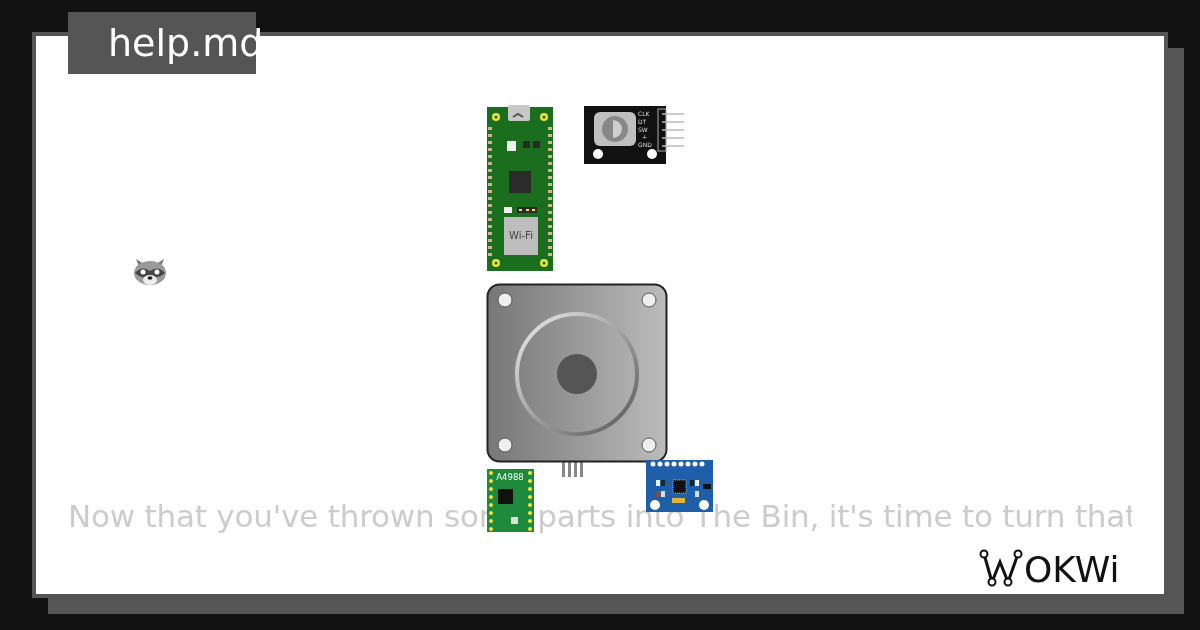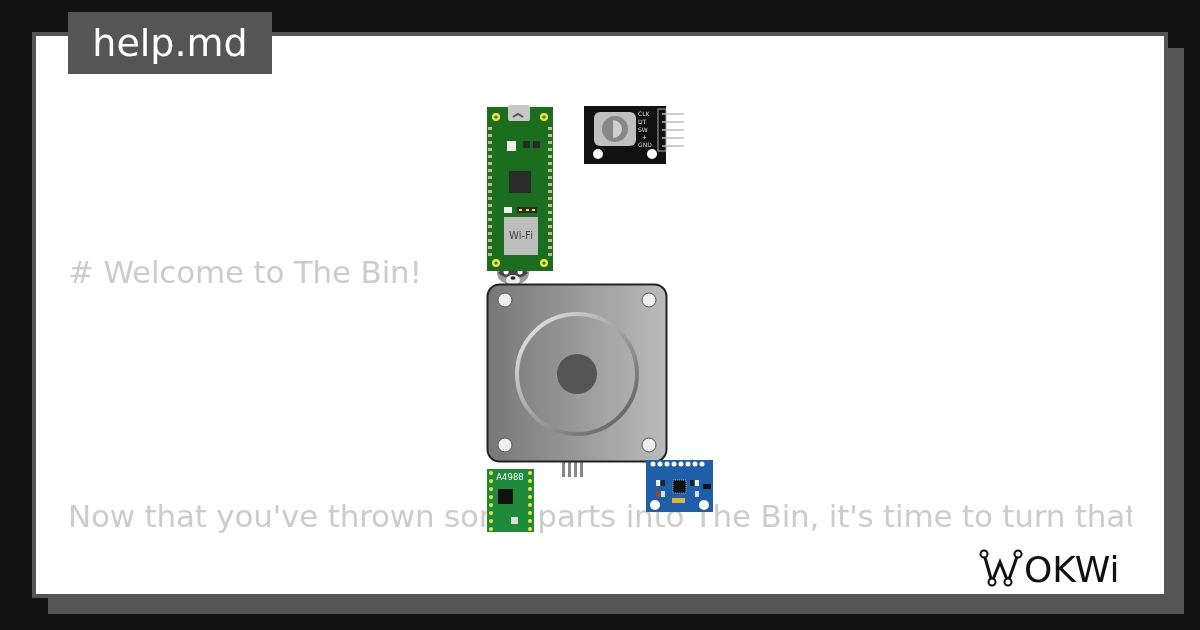--- a/index.html
+++ b/index.html
@@ -13,44 +13,44 @@
     width: 1136px; height: 566px; background: #555555;
   }
   .card {
     position: absolute; left: 32px; top: 32px;
     width: 1128px; height: 558px;
     background: #ffffff; border: 4px solid #555555;
     overflow: hidden;
   }
   .tab {
     position: absolute; left: 68px; top: 12px;
-    height: 62px; width: 204px; background: #555555;
+    height: 62px; width: 148px; background: #555555;
     color: #ffffff; font-size: 38px; line-height: 62px;
-    text-align: center; z-index: 5;
+    text-align: center; z-index: 5; padding-left: 40px;
   }
   .doc {
     position: absolute; left: 32px; top: 72px;
     width: 1064px; overflow: hidden;
     color: #cccccc; font-size: 31px; line-height: 48px;
     white-space: pre; letter-spacing: -0.2px;
   }
   .doc .line { height: 48px; }
   .raccoon { display: inline-block; vertical-align: -4px; margin-left: 6px; }
   .part { position: absolute; z-index: 3; text-decoration: underline; }
   .logo {
     position: absolute; left: 978px; top: 544px; z-index: 6;
   }
 </style>
 </head>
 <body>
 
 <div class="card-shadow"></div>
 <div class="card">
   <div class="doc">
-    <div class="line"><span># Welcome to The Bin! </span><span class="raccoon">
+    <div class="line"><span class="raccoon">
       <svg width="36" height="32" viewBox="0 0 36 32">
         <path d="M4 4 L12 9 L8 14 Z" fill="#777"></path>
         <path d="M32 4 L24 9 L28 14 Z" fill="#777"></path>
         <ellipse cx="18" cy="18" rx="16" ry="12" fill="#9a9a9a"></ellipse>
         <path d="M3 18 Q10 10 18 16 Q26 10 33 18 Q26 24 18 22 Q10 24 3 18Z" fill="#444"></path>
         <circle cx="11" cy="17" r="2.5" fill="#fff"></circle>
         <circle cx="25" cy="17" r="2.5" fill="#fff"></circle>
         <ellipse cx="18" cy="25" rx="7" ry="5" fill="#eee"></ellipse>
         <ellipse cx="18" cy="23" rx="2.5" ry="1.8" fill="#222"></ellipse>
       </svg></span></div>

